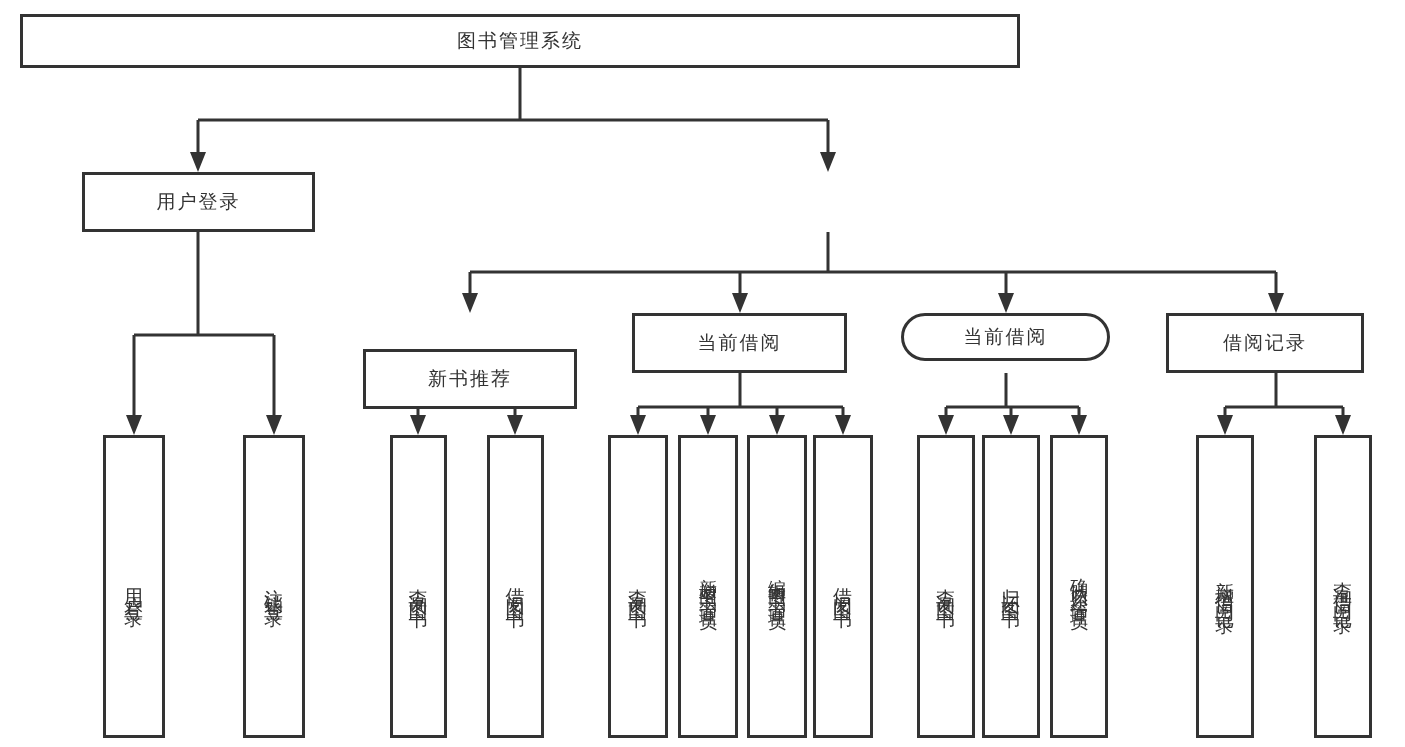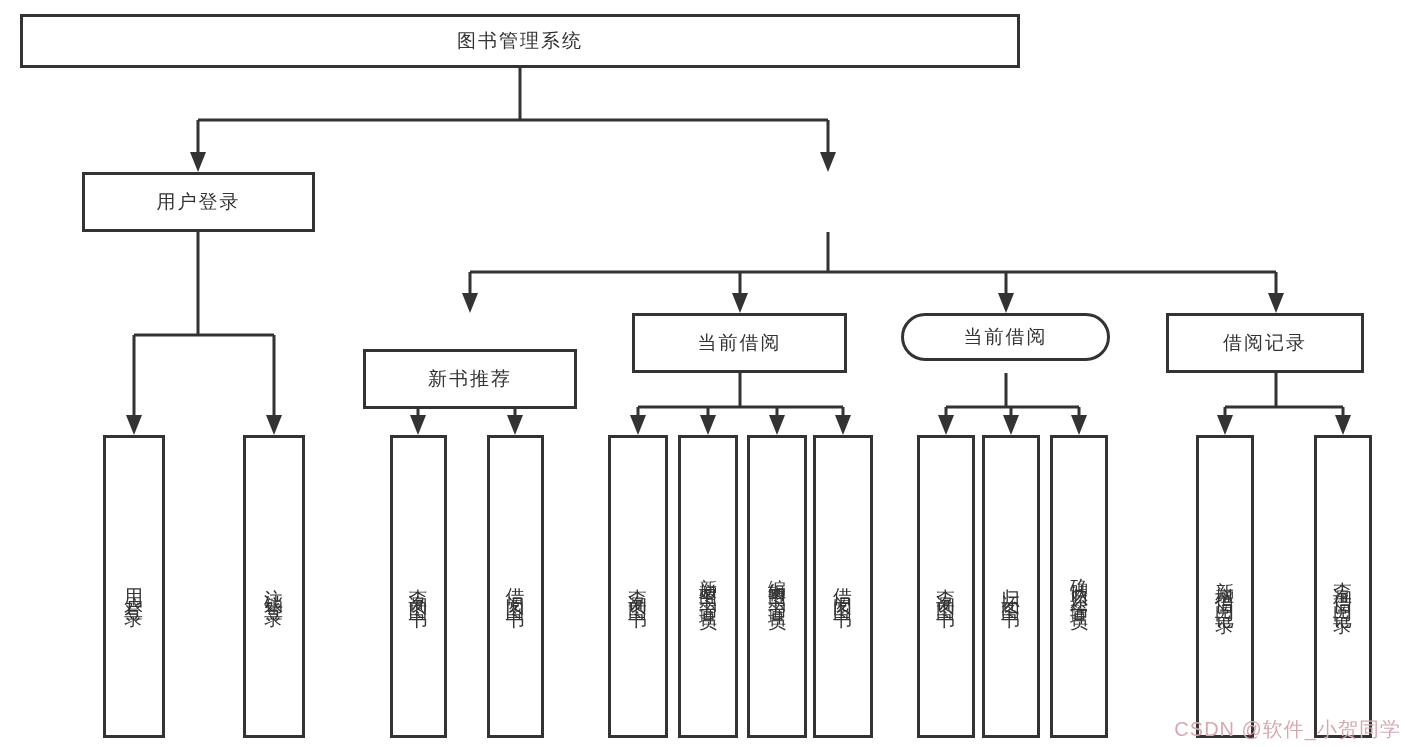--- a/index.html
+++ b/index.html
@@ -172,15 +172,14 @@
     <span class="v-label tight">确认归还（管理员）</span>
   </div>
 
   <div class="box leaf leaf-br-add-record">
     <span class="v-label">新增借阅记录</span>
   </div>
   <div class="box leaf leaf-br-query-record">
     <span class="v-label">查询借阅记录</span>
   </div>
 
-  <div class="watermark">CSDN @软件_小贺同学</div>
 
 </div>
 
 </body></html>

